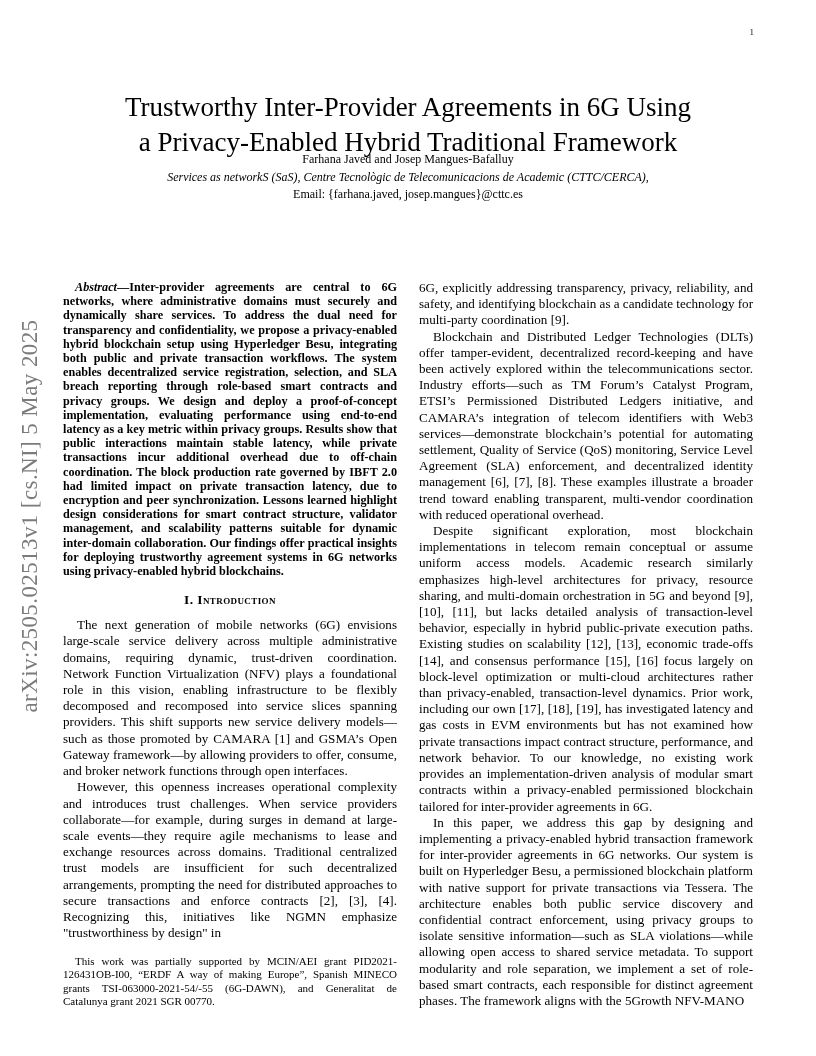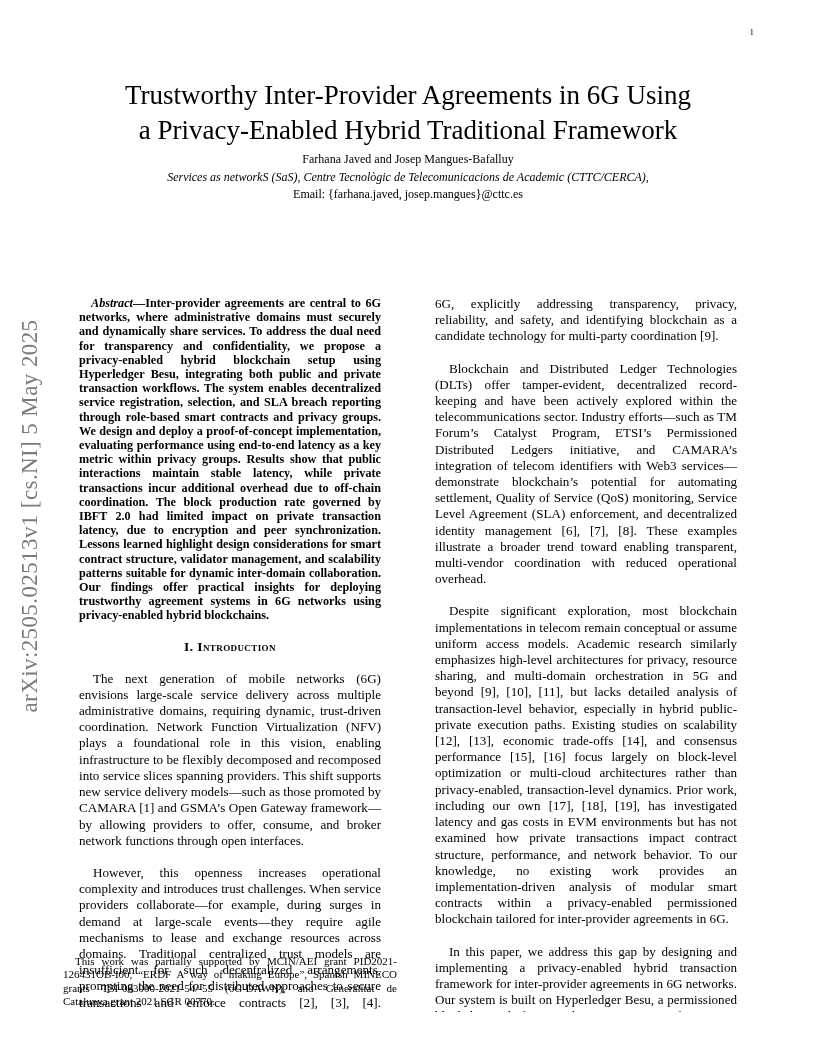--- a/index.html
+++ b/index.html
@@ -32,21 +32,21 @@
   .title-block {
     position: absolute;
     top: 74px; left: 0;
     width: 100%;
     text-align: center;
   }
   .paper-title {
     font-size: 27px;
     line-height: 35px;
     font-weight: normal;
-    margin: 4px;
+    margin: 16px;
   }
   .author-block {
     position: absolute;
     top: 151px; left: 0;
     width: 100%;
     text-align: center;
     font-size: 12px;
     line-height: 17.5px;
   }
   .affiliation { font-style: italic; }
@@ -56,21 +56,21 @@
     width: 690px; height: 732px;
     display: flex;
     gap: 22px;
   }
   .col {
     position: relative;
     width: 334px; height: 732px;
     overflow: hidden;
   }
   .col p {
-    margin: 16px;
+    margin: 0;
     font-size: 13.1px;
     line-height: 16.2px;
     text-align: justify;
     text-indent: 14px;
   }
   .col p.no-indent { text-indent: 0; }
   .abstract-para, .index-terms-para {
     font-weight: bold;
     font-size: 12.2px !important;
     line-height: 14.2px !important;

